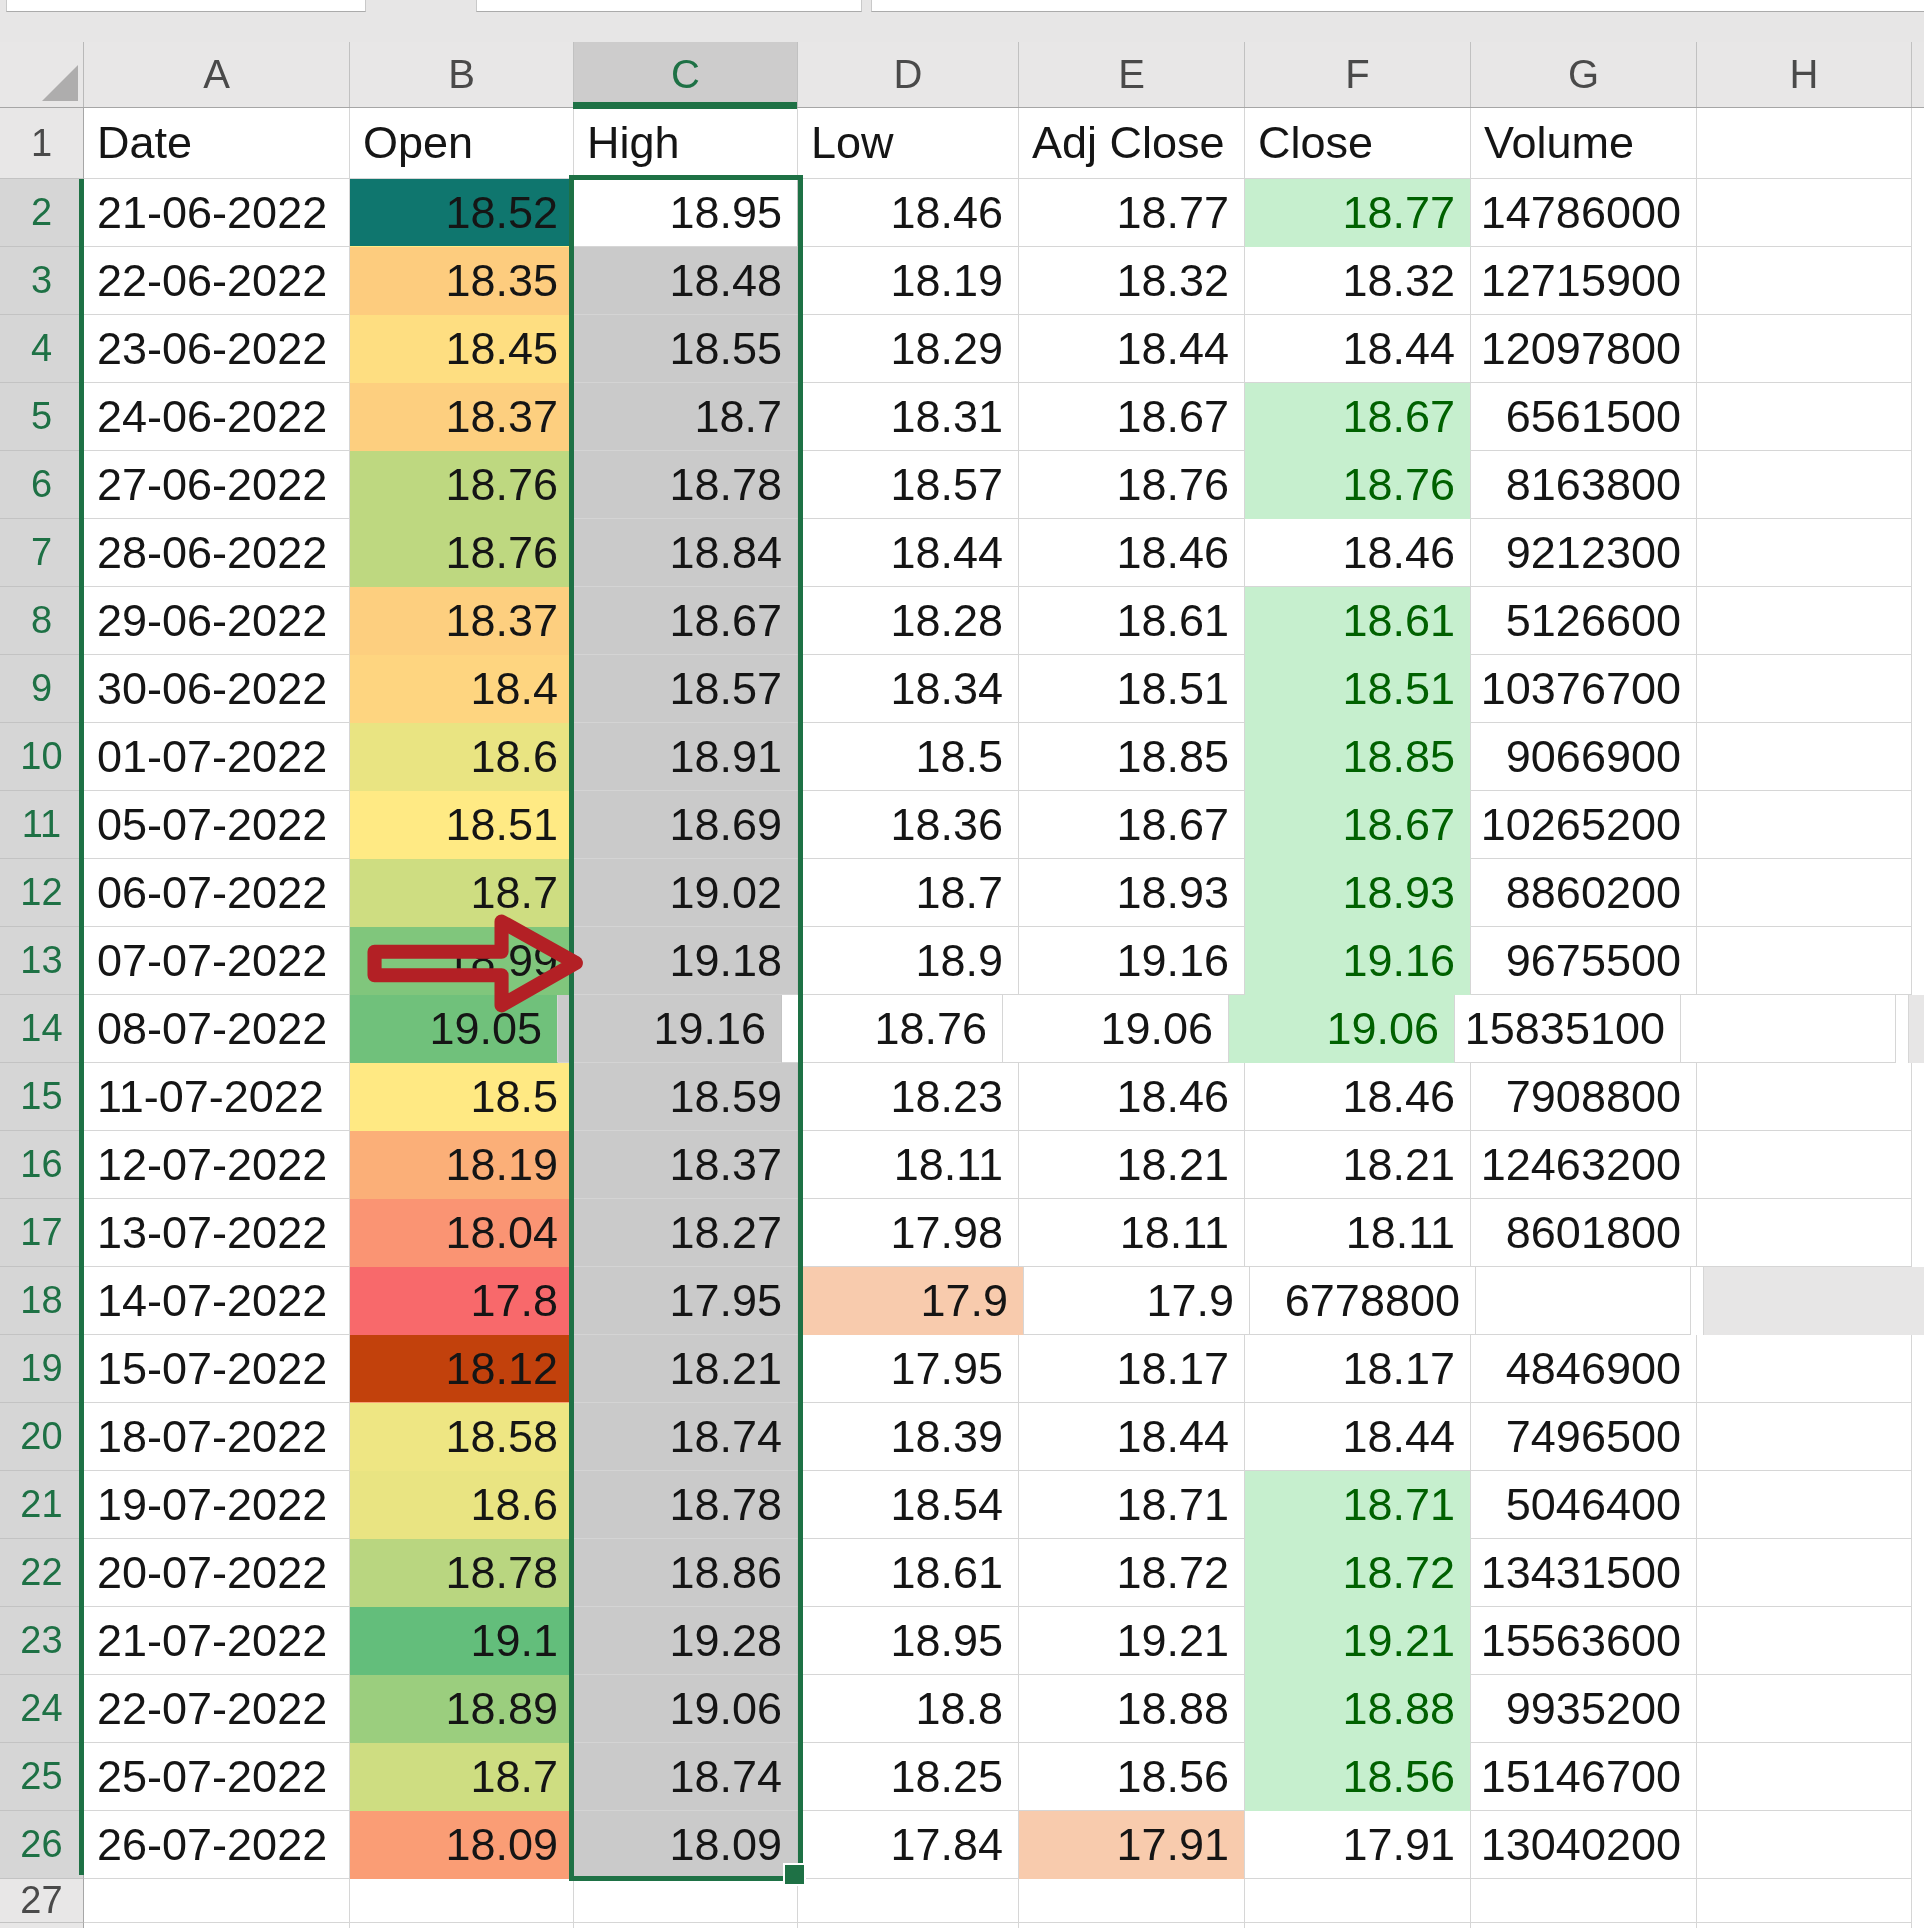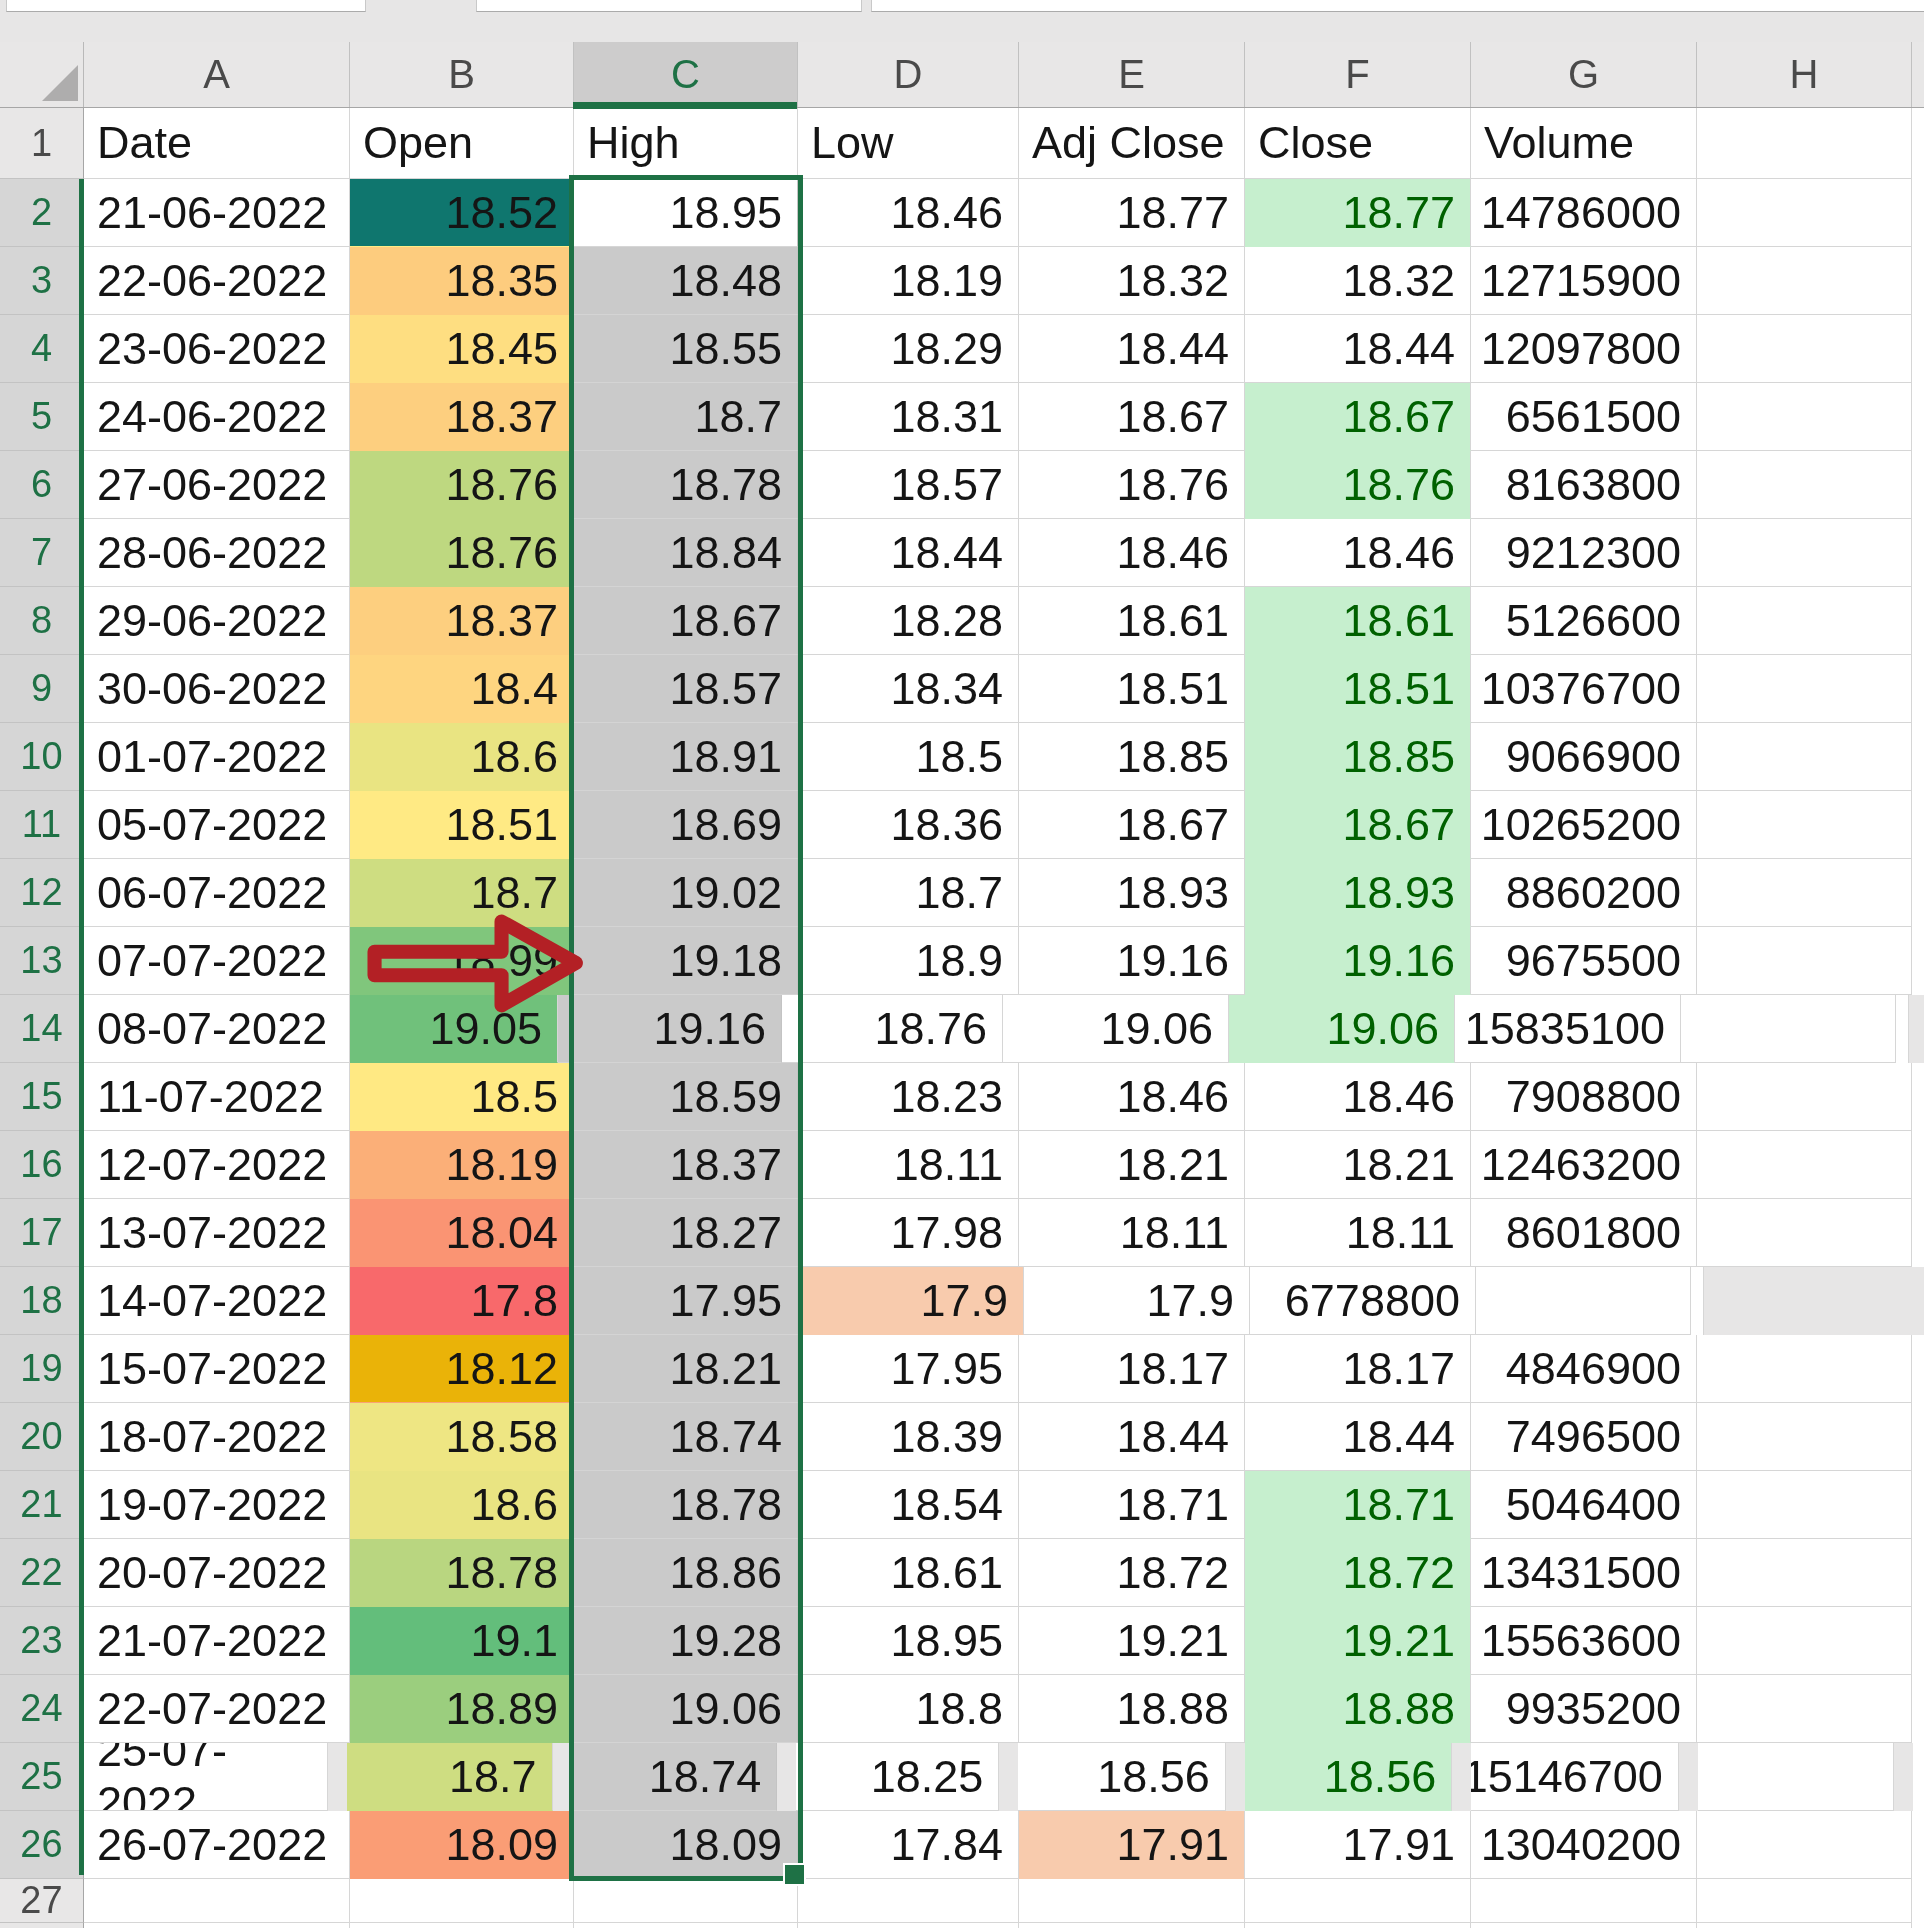--- a/index.html
+++ b/index.html
@@ -293,21 +293,21 @@
       <div class="cell num" style="width: 224px; background: rgb(248, 105, 107); border-bottom-color: rgb(248, 105, 107);">17.8</div>
       <div class="cell num selc" style="width: 224px;">17.95</div>
       <div class="cell num neutral" style="width: 226px;">17.9</div>
       <div class="cell num" style="width: 226px;">17.9</div>
       <div class="cell num" style="width: 226px;">6778800</div>
       <div class="cell " style="width: 215px;"></div>
       <div class="cell nb" style="width: 13px;"></div>
     </div>
     <div class="row" style="height: 68px;">
       <div class="cell txt" style="width: 266px;">15-07-2022</div>
-      <div class="cell num" style="width: 224px; background: #eab308; border-bottom-color: rgb(251, 162, 118);">18.12</div>
+      <div class="cell num" style="width: 224px; background: #c2410c; border-bottom-color: rgb(251, 162, 118);">18.12</div>
       <div class="cell num selc" style="width: 224px;">18.21</div>
       <div class="cell num" style="width: 221px;">17.95</div>
       <div class="cell num" style="width: 226px;">18.17</div>
       <div class="cell num" style="width: 226px;">18.17</div>
       <div class="cell num" style="width: 226px;">4846900</div>
       <div class="cell " style="width: 215px;"></div>
       <div class="cell nb" style="width: 13px;"></div>
     </div>
     <div class="row" style="height: 68px;">
       <div class="cell txt" style="width: 266px;">18-07-2022</div>
@@ -357,21 +357,21 @@
       <div class="cell txt" style="width: 266px;">22-07-2022</div>
       <div class="cell num" style="width: 224px; background: rgb(155, 206, 126); border-bottom-color: rgb(155, 206, 126);">18.89</div>
       <div class="cell num selc" style="width: 224px;">19.06</div>
       <div class="cell num" style="width: 221px;">18.8</div>
       <div class="cell num" style="width: 226px;">18.88</div>
       <div class="cell num good" style="width: 226px;">18.88</div>
       <div class="cell num" style="width: 226px;">9935200</div>
       <div class="cell " style="width: 215px;"></div>
       <div class="cell nb" style="width: 13px;"></div>
     </div>
-    <div class="row" style="height: 68px; gap: 19px;">
+    <div class="row" style="height: 68px;">
       <div class="cell txt" style="width: 266px;">25-07-2022</div>
       <div class="cell num" style="width: 224px; background: rgb(206, 221, 129); border-bottom-color: rgb(206, 221, 129);">18.7</div>
       <div class="cell num selc" style="width: 224px;">18.74</div>
       <div class="cell num" style="width: 221px;">18.25</div>
       <div class="cell num" style="width: 226px;">18.56</div>
       <div class="cell num good" style="width: 226px;">18.56</div>
       <div class="cell num" style="width: 226px;">15146700</div>
       <div class="cell " style="width: 215px;"></div>
       <div class="cell nb" style="width: 13px;"></div>
     </div>

